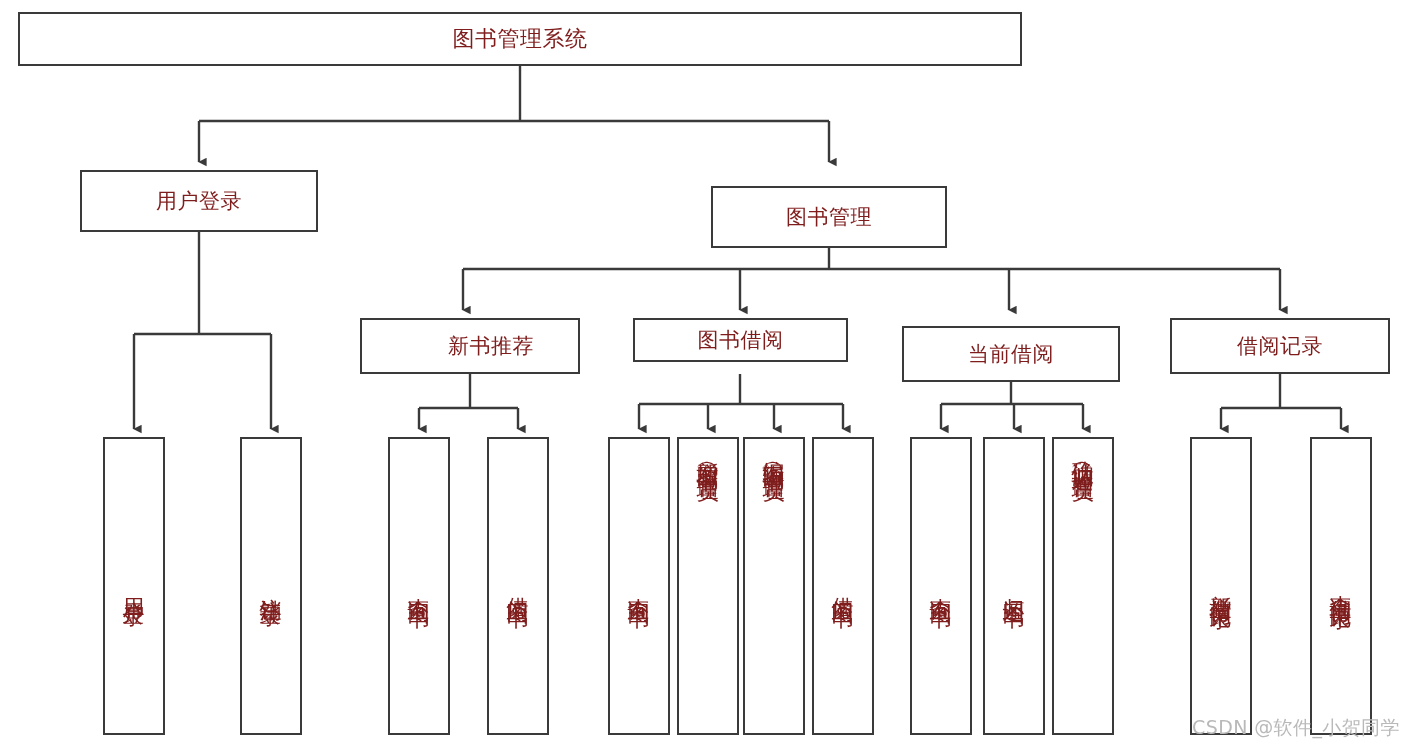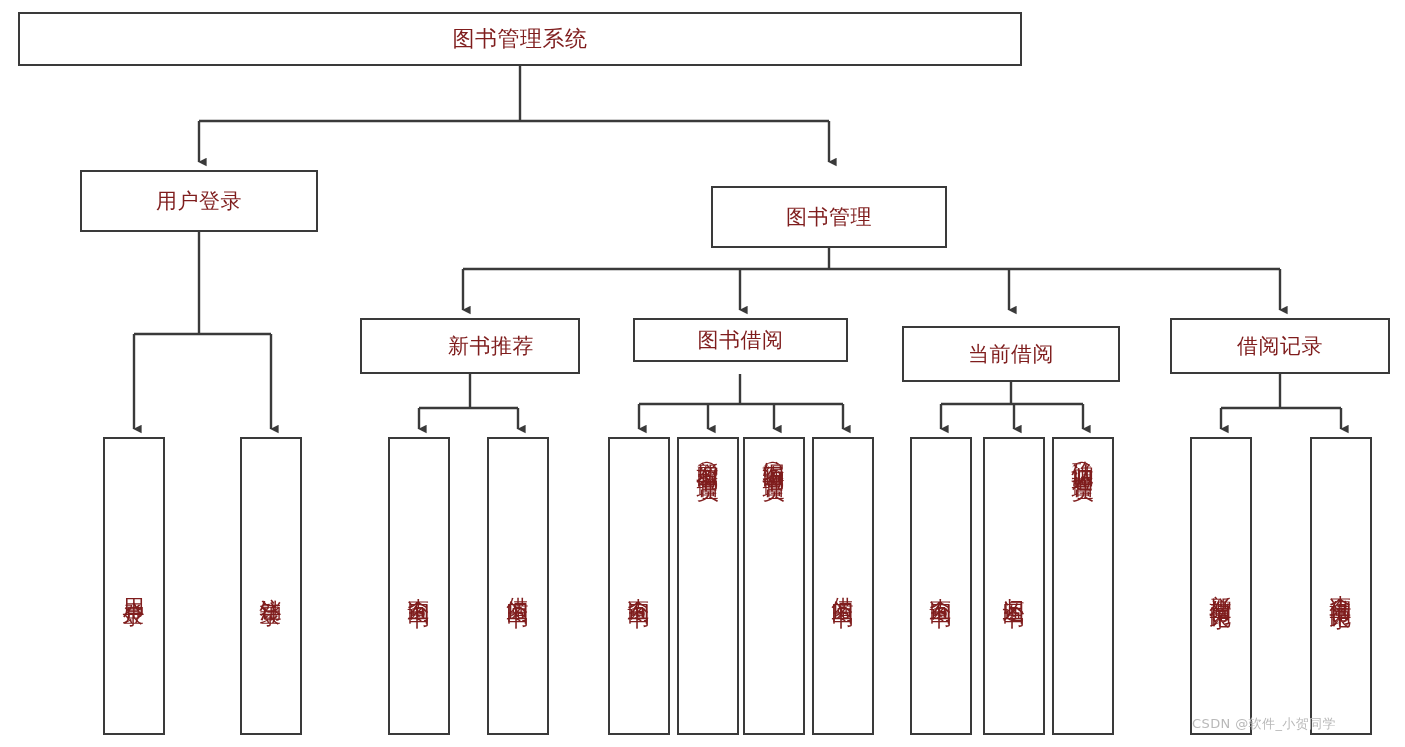--- a/index.html
+++ b/index.html
@@ -60,21 +60,21 @@
     letter-spacing: 3px;
     line-height: 1.05;
   }
   .node-leaf.leaf-centered {
     align-items: center;
     padding-top: 0;
   }
   .watermark {
     position: absolute;
     color: #b9b9b9;
-    font-size: 13px;
+    font-size: 19px;
     white-space: nowrap;
     letter-spacing: 0.4px;
     pointer-events: none;
   }
 </style>
 </head>
 <body>
 
 <div id="canvas">
 

